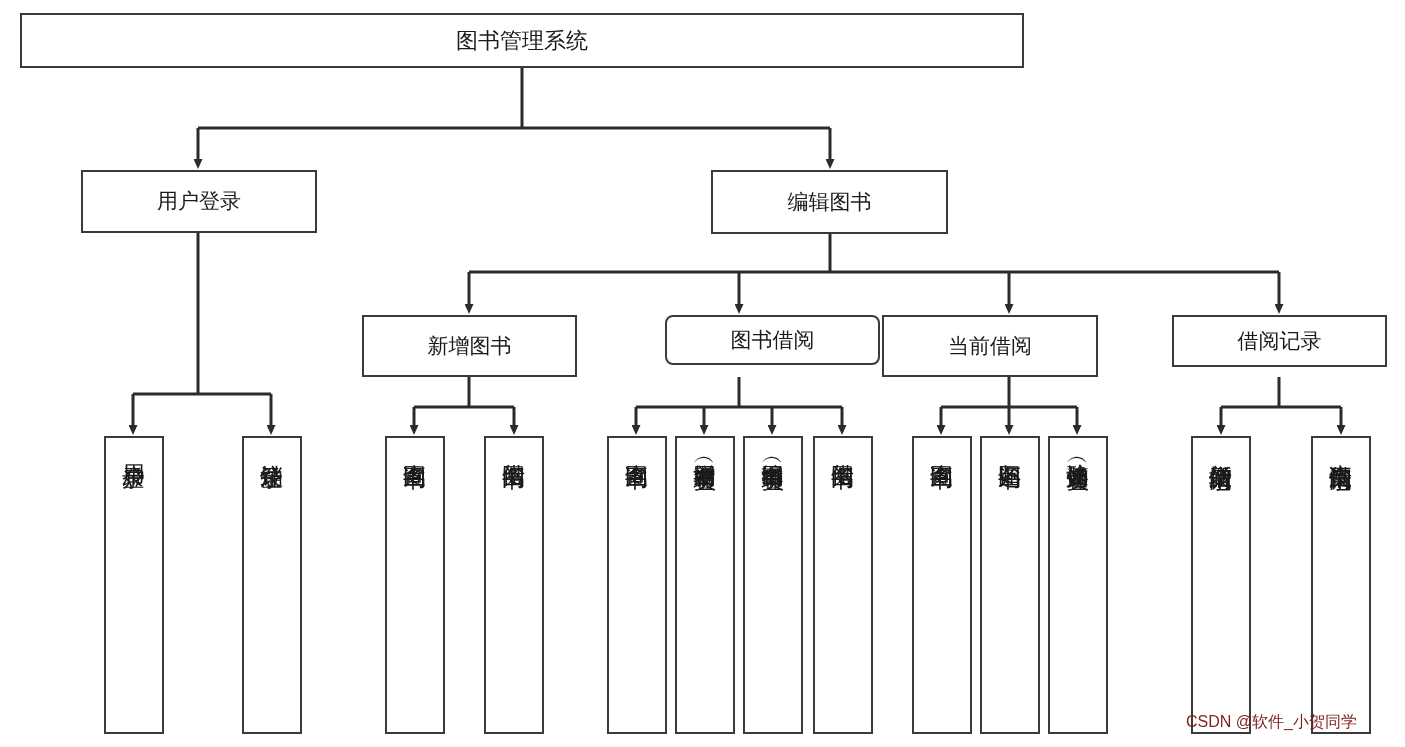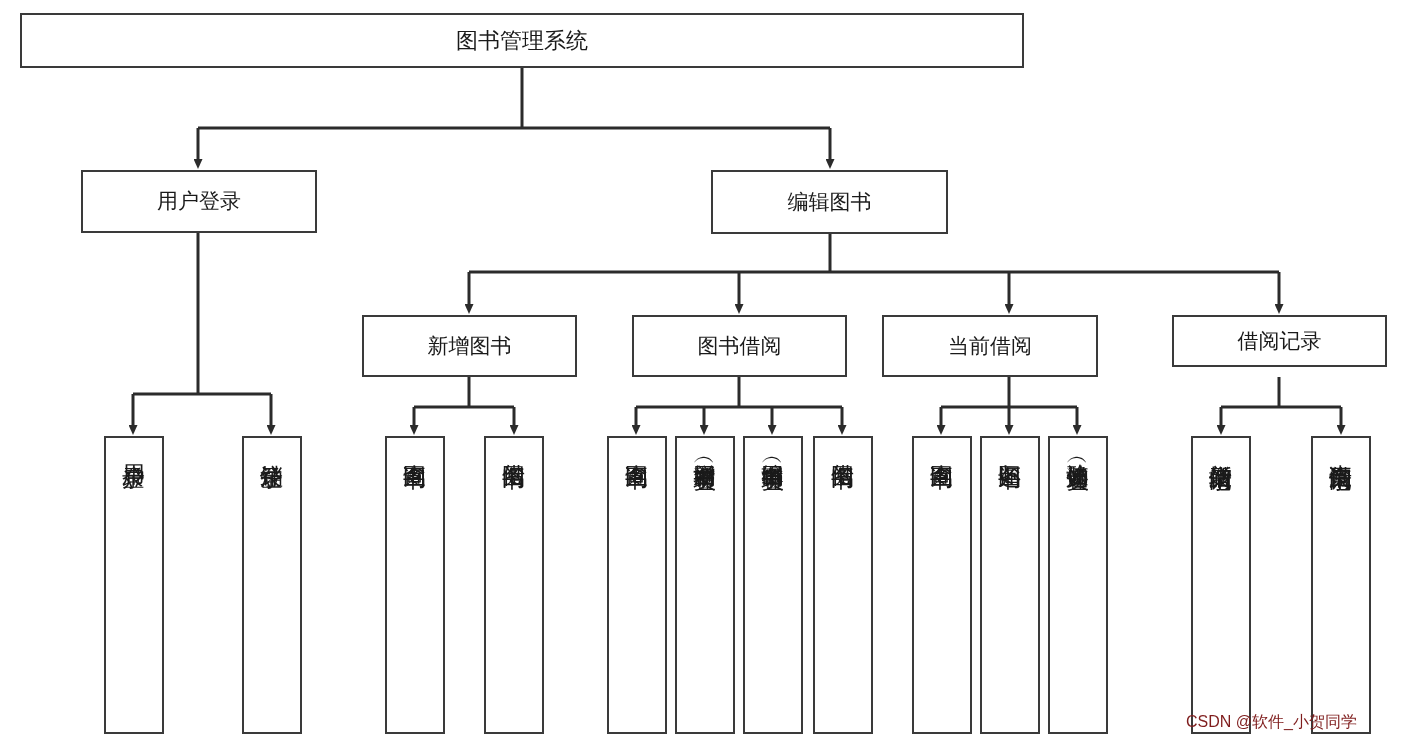--- a/index.html
+++ b/index.html
@@ -142,21 +142,21 @@
   </div>
 
   <div class="node horiz" style="left:711px; top:170px; width:237px; height:64px;">
     <span class="lbl">编辑图书</span>
   </div>
 
   <div class="node horiz" style="left:362px; top:315px; width:215px; height:62px;">
     <span class="lbl">新增图书</span>
   </div>
 
-  <div class="node horiz" style="left:632px; top:315px; width:215px; height:62px;">
+  <div class="node horiz" style="left:665px; top:315px; width:215px; height:50px;border-radius:8px;">
     <span class="lbl">图书借阅</span>
   </div>
 
   <div class="node horiz" style="left:882px; top:315px; width:216px; height:62px;">
     <span class="lbl">当前借阅</span>
   </div>
 
   <div class="node horiz" style="left:1172px; top:315px; width:215px; height:52px;">
     <span class="lbl">借阅记录</span>
   </div>

